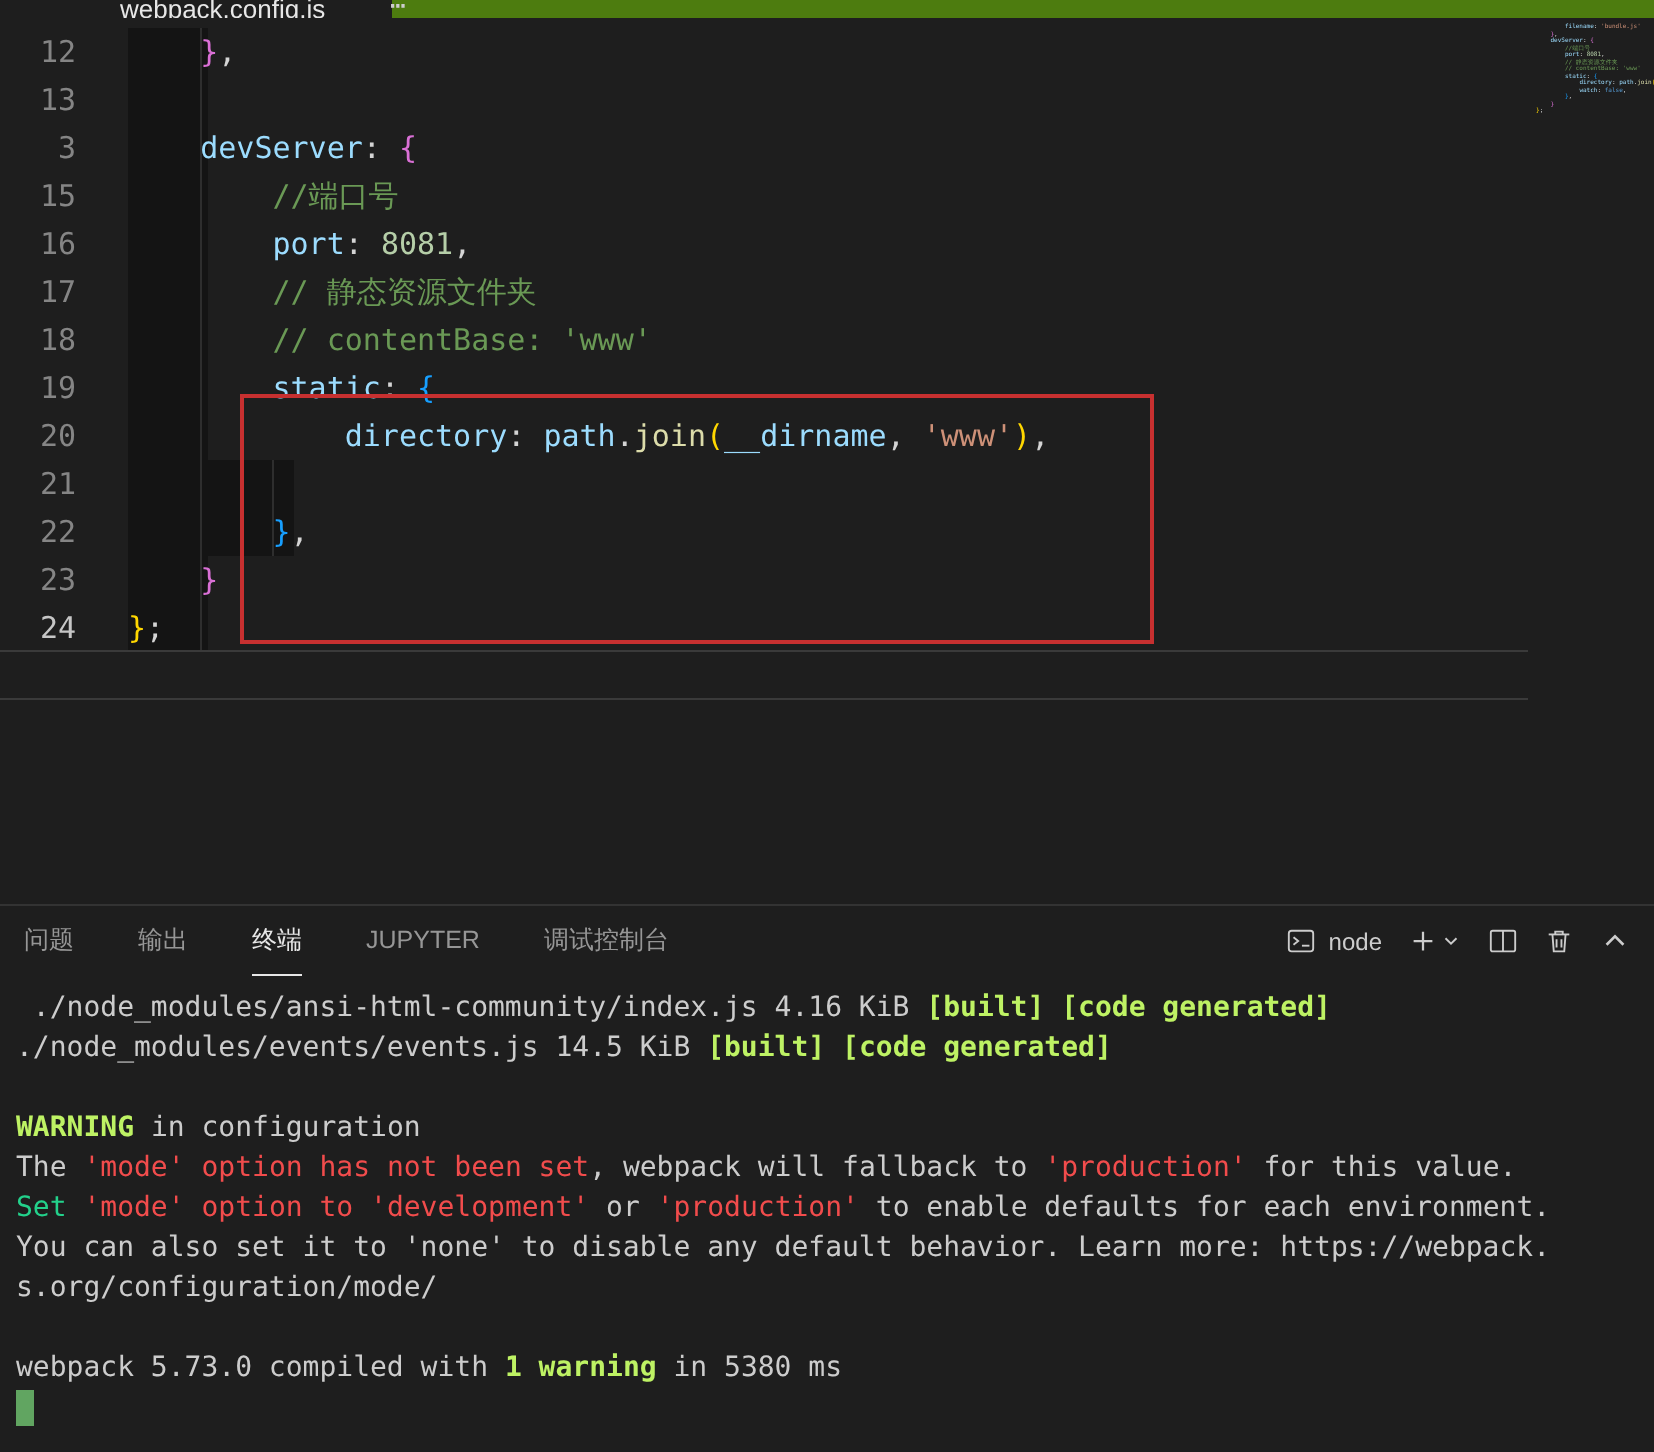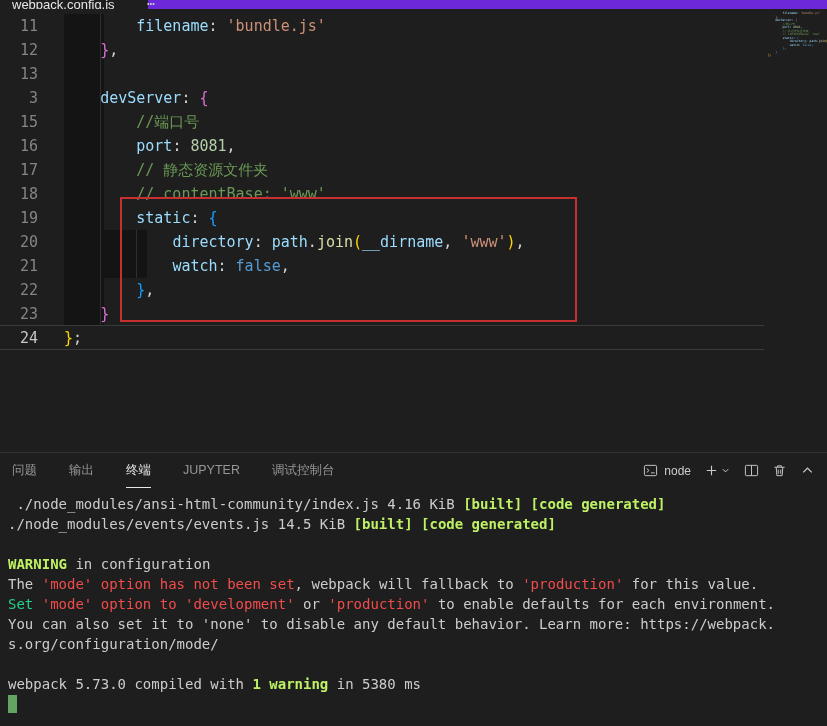--- a/index.html
+++ b/index.html
@@ -1,20 +1,20 @@
 <!DOCTYPE html>
 <html><head>
 <meta charset="utf-8">
 <style>
   * { margin:0; padding:0; box-sizing:border-box; }
   html,body { width:827px; height:726px; overflow:hidden; }
   body { background:#1e1e1e; font-family:"DejaVu Sans Mono", monospace; position:relative; }
 
   
-  .tabstrip { height:9px; background:#6d28d9; position:relative; overflow:hidden; }
+  .tabstrip { height:9px; background:#4d7c0f; position:relative; overflow:hidden;margin-left:48px; }
   .tabstrip .tab { position:absolute; left:0; top:-14px; height:36px; width:148px;
     background:#1e1e1e; color:#e7e7e7; font:13px "Liberation Sans", sans-serif;
     display:flex; align-items:center; padding-left:12px; }
   .tabstrip .more { position:absolute; left:147px; top:-4px; color:#cccccc; font-size:13px; }
 
   
   .editor { position:relative; height:443px; font-size:15px; line-height:24px; color:#d4d4d4; }
   .shade1 { position:absolute; left:64px; top:5px; width:40px; height:312px; background:#141414; }
   .shade2 { position:absolute; left:104px; top:221px; width:43px; height:48px; background:#141414; }
   .guide1 { position:absolute; left:100px; top:5px; width:1px; height:312px; background:#2e2e2e; }
@@ -67,31 +67,30 @@
   <div class="more">⋯</div>
 </div>
 
 <div class="editor">
   <div class="shade1"></div>
   <div class="shade2"></div>
   <div class="guide1"></div>
   <div class="guide2"></div>
   <div class="current-line"></div>
   <div class="code-lines">
-      <div class="code-line"><span class="line-num">11</span><span class="line-content"><span class="tok-plain">        </span><span class="tok-prop">filename</span><span class="tok-plain">: </span><span class="tok-str">'bundle.js'</span></span></div>
       <div class="code-line"><span class="line-num">12</span><span class="line-content"><span class="tok-plain">    </span><span class="tok-b2">}</span><span class="tok-plain">,</span></span></div>
       <div class="code-line"><span class="line-num">13</span><span class="line-content"></span></div>
       <div class="code-line"><span class="line-num">3</span><span class="line-content"><span class="tok-plain">    </span><span class="tok-prop">devServer</span><span class="tok-plain">: </span><span class="tok-b2">{</span></span></div>
       <div class="code-line"><span class="line-num">15</span><span class="line-content"><span class="tok-plain">        </span><span class="tok-comment">//端口号</span></span></div>
       <div class="code-line"><span class="line-num">16</span><span class="line-content"><span class="tok-plain">        </span><span class="tok-prop">port</span><span class="tok-plain">: </span><span class="tok-num">8081</span><span class="tok-plain">,</span></span></div>
       <div class="code-line"><span class="line-num">17</span><span class="line-content"><span class="tok-plain">        </span><span class="tok-comment">// 静态资源文件夹</span></span></div>
       <div class="code-line"><span class="line-num">18</span><span class="line-content"><span class="tok-plain">        </span><span class="tok-comment">// contentBase: 'www'</span></span></div>
       <div class="code-line"><span class="line-num">19</span><span class="line-content"><span class="tok-plain">        </span><span class="tok-prop">static</span><span class="tok-plain">: </span><span class="tok-b3">{</span></span></div>
       <div class="code-line"><span class="line-num">20</span><span class="line-content"><span class="tok-plain">            </span><span class="tok-prop">directory</span><span class="tok-plain">: </span><span class="tok-prop">path</span><span class="tok-plain">.</span><span class="tok-fn">join</span><span class="tok-b1">(</span><span class="tok-prop">__dirname</span><span class="tok-plain">, </span><span class="tok-str">'www'</span><span class="tok-b1">)</span><span class="tok-plain">,</span></span></div>
-      <div class="code-line"><span class="line-num">21</span><span class="line-content"><span class="tok-plain">            </span><span class="tok-prop">watch</span><span class="tok-plain">: </span><span class="tok-kw">false</span><span class="tok-plain">,</span></span></div>
+      <div class="code-line"><span class="line-num">21</span></div>
       <div class="code-line"><span class="line-num">22</span><span class="line-content"><span class="tok-plain">        </span><span class="tok-b3">}</span><span class="tok-plain">,</span></span></div>
       <div class="code-line"><span class="line-num">23</span><span class="line-content"><span class="tok-plain">    </span><span class="tok-b2">}</span></span></div>
       <div class="code-line"><span class="line-num current">24</span><span class="line-content"><span class="tok-b1">}</span><span class="tok-plain">;</span></span></div>
     </div>
   <div class="red-box"></div>
   <div class="minimap">
     <div class="mm-lines"><div class="mm-line"><span class="tok-plain">        </span><span class="tok-prop">filename</span><span class="tok-plain">: </span><span class="tok-str">'bundle.js'</span></div><div class="mm-line"><span class="tok-plain">    </span><span class="tok-b2">}</span><span class="tok-plain">,</span></div><div class="mm-line"></div><div class="mm-line"><span class="tok-plain">    </span><span class="tok-prop">devServer</span><span class="tok-plain">: </span><span class="tok-b2">{</span></div><div class="mm-line"><span class="tok-plain">        </span><span class="tok-comment">//端口号</span></div><div class="mm-line"><span class="tok-plain">        </span><span class="tok-prop">port</span><span class="tok-plain">: </span><span class="tok-num">8081</span><span class="tok-plain">,</span></div><div class="mm-line"><span class="tok-plain">        </span><span class="tok-comment">// 静态资源文件夹</span></div><div class="mm-line"><span class="tok-plain">        </span><span class="tok-comment">// contentBase: 'www'</span></div><div class="mm-line"><span class="tok-plain">        </span><span class="tok-prop">static</span><span class="tok-plain">: </span><span class="tok-b3">{</span></div><div class="mm-line"><span class="tok-plain">            </span><span class="tok-prop">directory</span><span class="tok-plain">: </span><span class="tok-prop">path</span><span class="tok-plain">.</span><span class="tok-fn">join</span><span class="tok-b1">(</span></div><div class="mm-line"><span class="tok-plain">            </span><span class="tok-prop">watch</span><span class="tok-plain">: </span><span class="tok-kw">false</span><span class="tok-plain">,</span></div><div class="mm-line"><span class="tok-plain">        </span><span class="tok-b3">}</span><span class="tok-plain">,</span></div><div class="mm-line"><span class="tok-plain">    </span><span class="tok-b2">}</span></div><div class="mm-line"><span class="tok-b1">}</span><span class="tok-plain">;</span></div></div>
   </div>
 </div>
 

